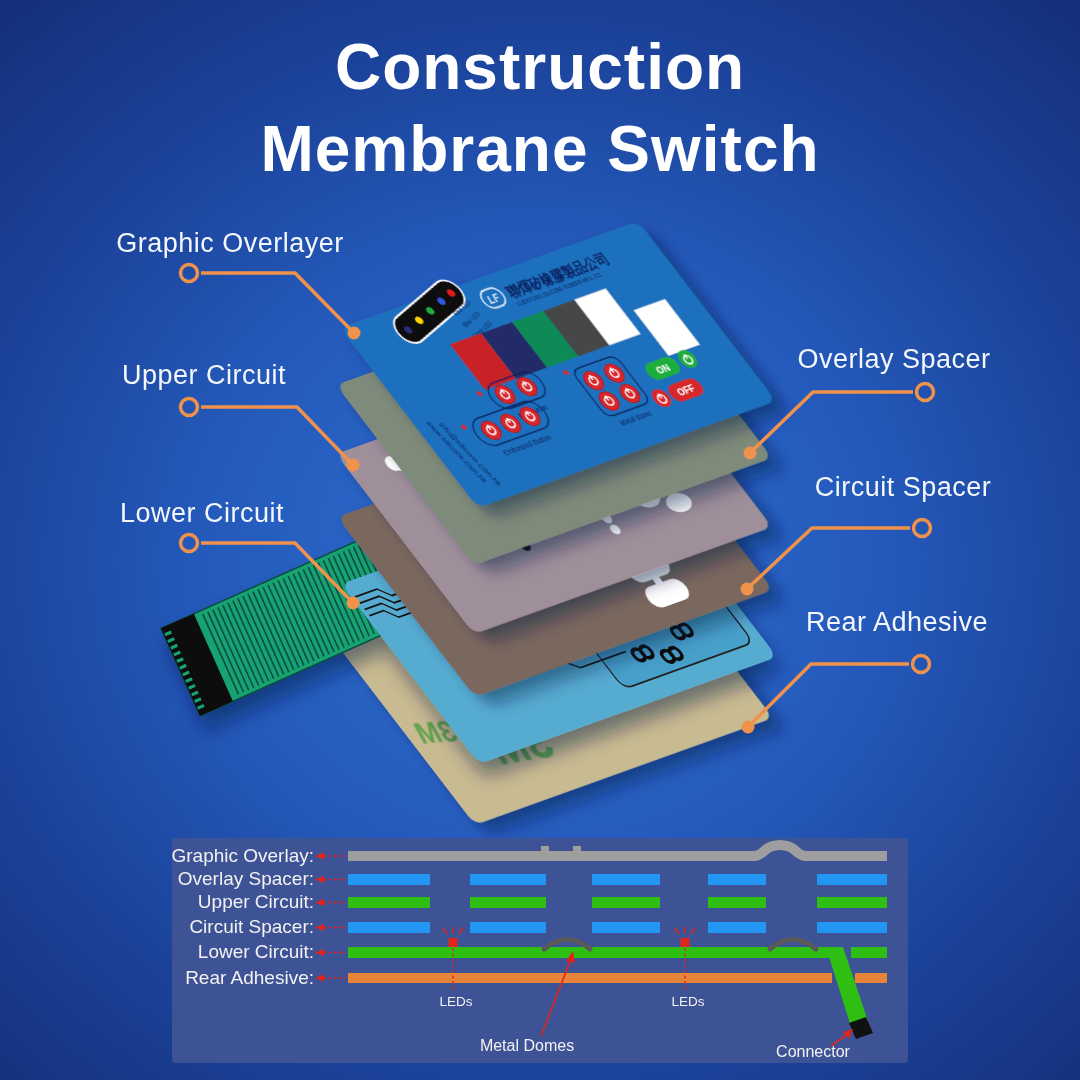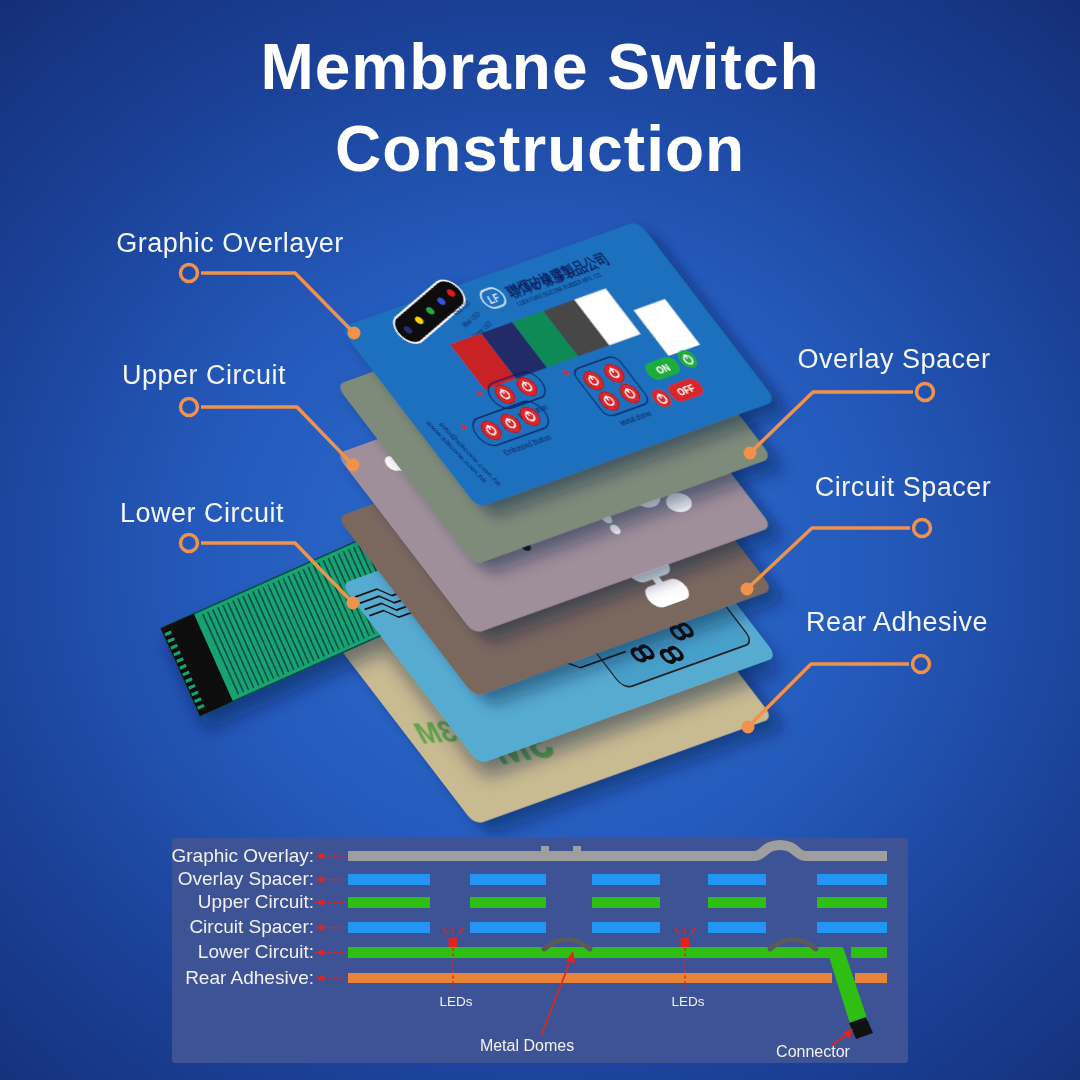--- a/index.html
+++ b/index.html
@@ -17,22 +17,22 @@
   svg text{font-family:"Liberation Sans",sans-serif;}
   .callout-label{fill:#f4f7fb;font-size:27px;letter-spacing:.5px;}
   .tiny{fill:#0d1f5e;}
 </style>
 </head>
 <body>
 
 <div id="canvas">
 
   <div id="title">
+    <div>Construction</div>
     <div>Membrane Switch</div>
-    <div>Construction</div>
   </div>
 
   <svg width="1080" height="1080" viewBox="0 0 1080 1080" style="position:absolute;left:0;top:0;">
     <defs>
       <filter id="lyrShadow" x="-25%" y="-25%" width="150%" height="170%">
         <feDropShadow dx="6" dy="14" stdDeviation="9" flood-color="#07173f" flood-opacity="0.45"></feDropShadow>
       </filter>
       <g id="pwrIcon">
         <circle cx="0" cy="0" r="5" fill="none" stroke="#ffffff" stroke-width="1.8"></circle>
         <line x1="0" y1="-7" x2="0" y2="-1" stroke="#ffffff" stroke-width="1.8"></line>

